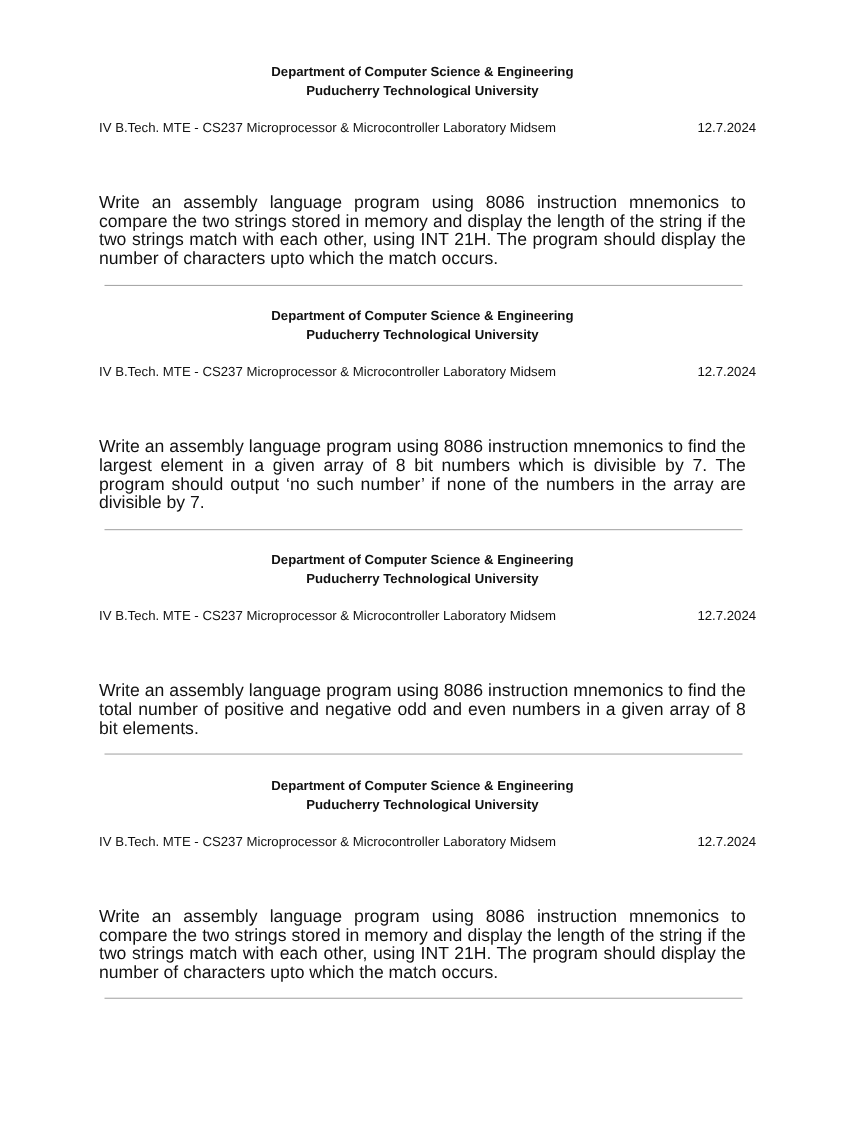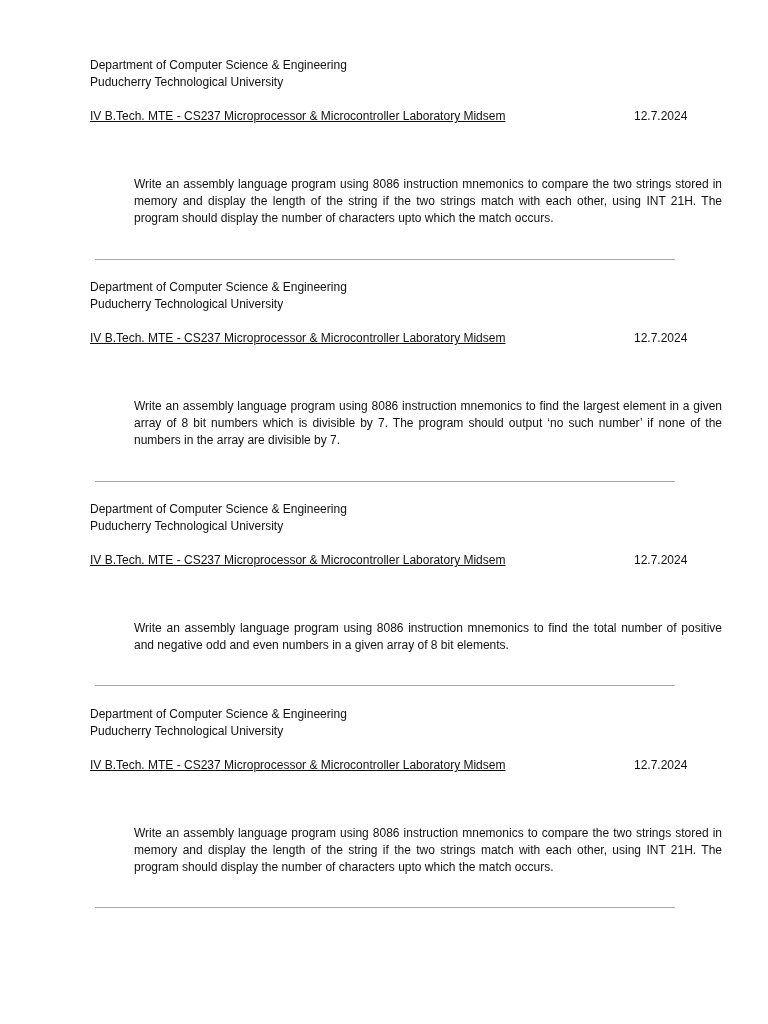--- a/index.html
+++ b/index.html
@@ -21,21 +21,22 @@
     top: 0;
     width: 768px;
     height: 1024px;
   }
   .section {
     position: absolute;
     left: 90px;
     width: 588px;
   }
   .dept, .univ {
-    font-weight: normal;
+    text-align: center;
+    font-weight: bold;
     font-size: 12px;
     line-height: 17px;
     width: 588px;
     margin-left: 0;
     padding-right: 0;
   }
   .header-block {
     position: absolute;
     left: 0;
     top: 0;
@@ -47,37 +48,35 @@
     top: 51px;
     width: 588px;
     font-size: 12px;
     line-height: 16px;
     white-space: nowrap;
   }
   .course-line .course {
     position: absolute;
     left: 0;
     top: 0;
-    text-decoration: underline;
   }
   .course-line .date {
     position: absolute;
     left: 544px;
     top: 0;
   }
   .question {
     position: absolute;
     left: 0;
     top: 119px;
     width: 588px;
-    font-size: 12px;
+    font-size: 16px;
     line-height: 17px;
     text-align: justify;
     text-align-last: left;
-    margin-left: 44px;
   }
   .separator {
     position: absolute;
     left: 5px;
     width: 580px;
     height: 1px;
     background: #a8a8a8;
   }
 </style>
 </head>

